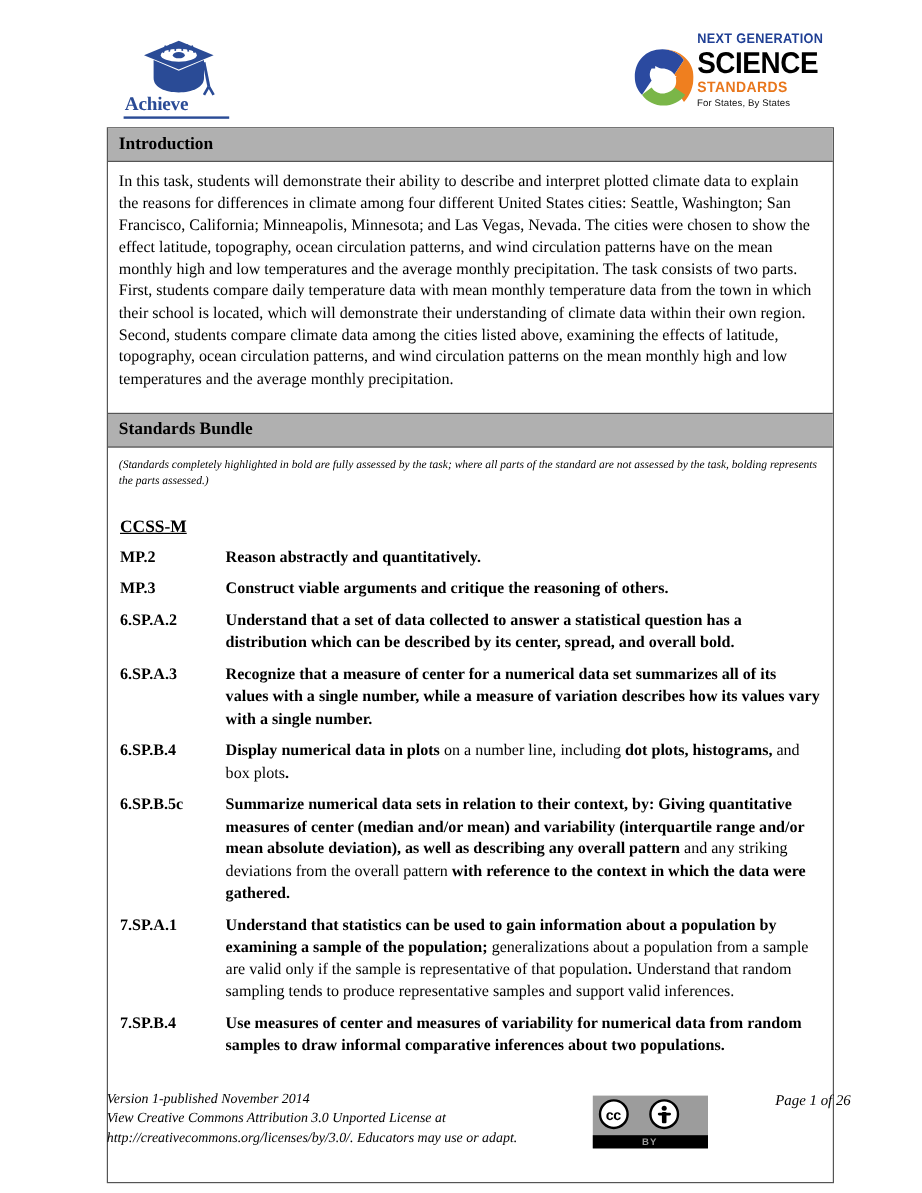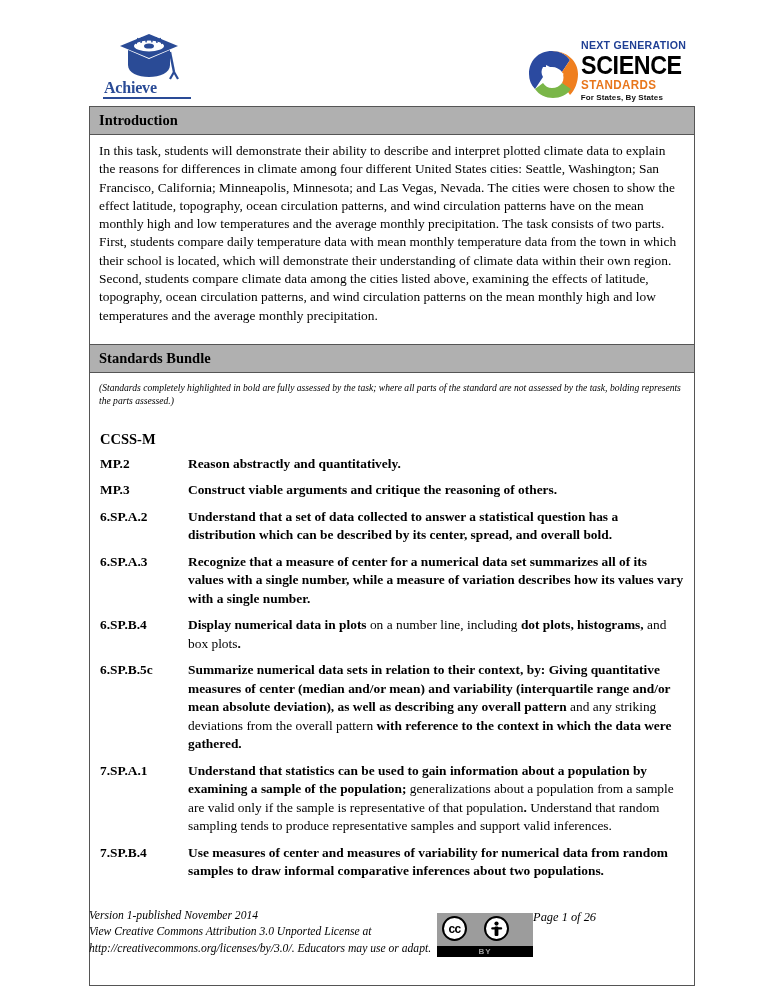--- a/index.html
+++ b/index.html
@@ -51,22 +51,21 @@
     border-bottom: 2px solid #2a4b96;
     padding-bottom: 1px;
     width: 87px;
   }
 
   .ngss-logo {
     position: absolute;
     right: 73px;
     top: 28px;
     display: flex;
-    align-items: center;
-    margin-top: 12px;
+    align-items: flex-end;
   }
   .ngss-mark { margin-top: 6px; }
   .ngss-text {
     margin-left: 3px;
     line-height: 1;
   }
   .ngss-l1 {
     font-family: "Liberation Sans", sans-serif;
     font-weight: bold;
     font-size: 11.5px;
@@ -93,21 +92,21 @@
     font-size: 12.5px;
     color: #e8761b;
     letter-spacing: 0.4px;
     transform: scaleX(0.93);
     transform-origin: left center;
     display: block;
     margin-top: 1px;
   }
   .ngss-l4 {
     font-family: "Liberation Sans", sans-serif;
-    font-weight: bold;
+    font-weight: normal;
     font-size: 8px;
     color: #111111;
     letter-spacing: 0.1px;
     display: block;
     margin-top: 3px;
   }
 
   
   .doc-table {
     margin: 0 73px 0 89px;
@@ -153,20 +152,21 @@
     font-family: "Liberation Serif", serif;
     font-style: italic;
     font-size: 9.6px;
     line-height: 1.4;
     margin-bottom: 22px;
   }
   .ccss-label {
     font-family: "Liberation Serif", serif;
     font-weight: bold;
     font-size: 14.5px;
+    text-decoration: underline;
     display: inline-block;
     margin-bottom: 7px;
     margin-left: 1px;
   }
 
   .std-row {
     display: flex;
     align-items: flex-start;
     margin-bottom: 8px;
   }
@@ -189,20 +189,22 @@
   .bundle-tail { height: 86px; }
 
   
   .footer {
     position: absolute;
     left: 89px;
     right: 59px;
     top: 908px;
     display: flex;
     align-items: flex-start;
+    justify-content: space-between;
+    gap: 32px;
   }
   .footer-left {
     font-family: "Liberation Serif", serif;
     font-style: italic;
     font-size: 11.6px;
     line-height: 1.42;
     white-space: nowrap;
   }
   .cc-badge {
     width: 96px;

